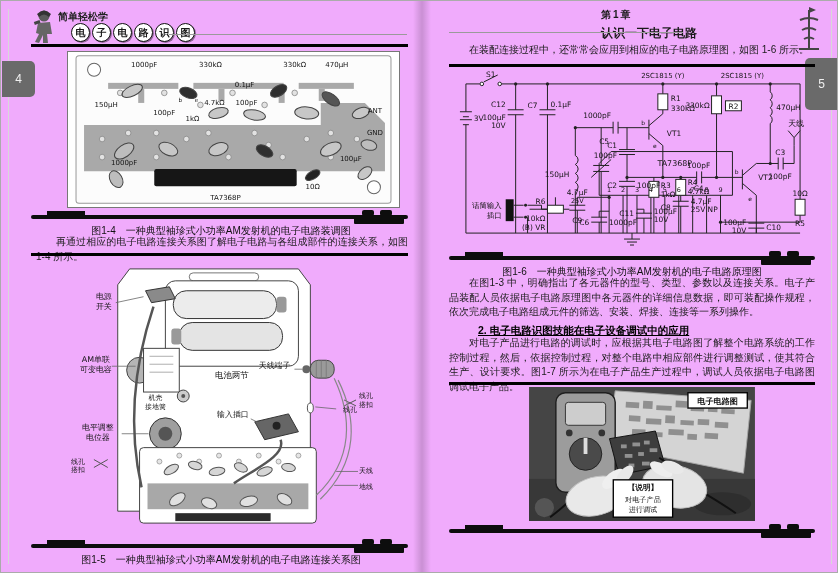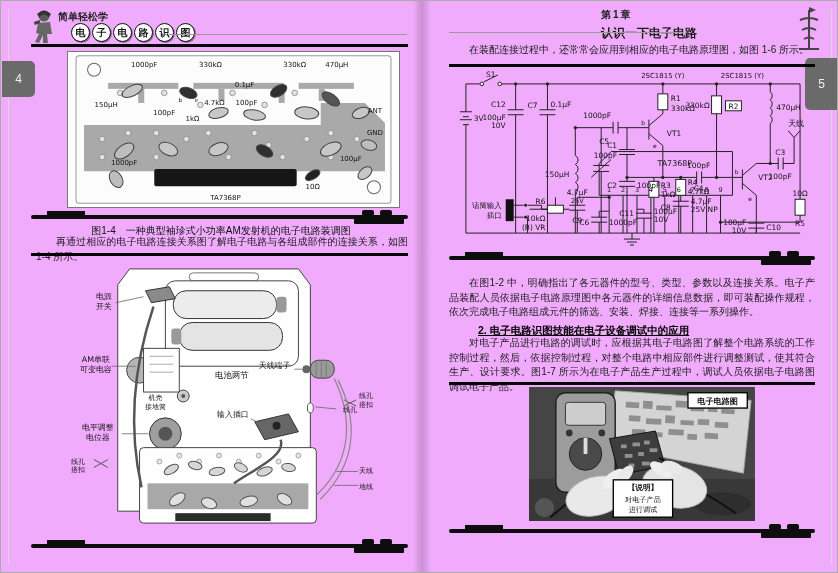--- a/index.html
+++ b/index.html
@@ -241,20 +241,21 @@
     <path d="M310 216 H288 M310 230 H286" stroke="#666" stroke-width="0.8"></path>
   </svg>
 
   <div class="divider" style="left:30px;top:538px;width:377px;">
     <span class="tl"></span>
       <span class="bar"></span>
       <span class="d1"></span>
       <span class="d2"></span>
       <span class="d3"></span>
   </div>
+  <div class="caption" style="left:33px;top:552px;width:374px;">图1-5　一种典型袖珍式小功率AM发射机的电子电路连接关系图</div>
 
   <div class="gutter"></div>
 
   <div class="chapter-block">
     <div class="chapter-no">第1章</div>
     <div class="chapter-title">认识一下电子电路</div>
   </div>
   <svg class="abs" style="left:795px;top:4px;" width="26" height="46" viewBox="0 0 26 46">
     <g stroke="#444" stroke-width="2" fill="none">
       <path d="M13 5 V44"></path>
@@ -403,22 +404,23 @@
     </g>
   </svg>
 
   <div class="divider" style="left:448px;top:250px;width:366px;">
     <span class="tl"></span>
       <span class="bar"></span>
       <span class="d1"></span>
       <span class="d2"></span>
       <span class="d3"></span>
   </div>
-
-  <p class="body-text" style="left:448px;top:275px;width:366px;">在图1-2 中，明确指出了各元器件的型号、类型、参数以及连接关系。电子产品装配人员依据电子电路原理图中各元器件的详细信息数据，即可装配操作规程，依次完成电子电路组成元件的筛选、安装、焊接、连接等一系列操作。</p>
+  <div class="caption" style="left:448px;top:264px;width:366px;">图1-6　一种典型袖珍式小功率AM发射机的电子电路原理图</div>
+
+  <p class="body-text" style="left:448px;top:275px;width:366px;">在图1-3 中，明确指出了各元器件的型号、类型、参数以及连接关系。电子产品装配人员依据电子电路原理图中各元器件的详细信息数据，即可装配操作规程，依次完成电子电路组成元件的筛选、安装、焊接、连接等一系列操作。</p>
   <div class="heading" style="left:464px;top:323px;width:366px;text-decoration:underline;">2. 电子电路识图技能在电子设备调试中的应用</div>
   <p class="body-text" style="left:448px;top:335px;width:366px;">对电子产品进行电路的调试时，应根据其电子电路图了解整个电路系统的工作控制过程，然后，依据控制过程，对整个电路中相应部件进行调整测试，使其符合生产、设计要求。图1-7 所示为在电子产品生产过程中，调试人员依据电子电路图调试电子产品。</p>
 
   <div class="rule" style="left:448px;top:381px;width:366px;"></div>
 
   <svg class="abs" style="left:523px;top:386px;" width="236" height="134" viewBox="0 0 236 140">
     <rect x="0" y="0" width="236" height="140" fill="#454545"></rect>
     <rect x="0" y="96" width="236" height="44" fill="#383838"></rect>
     <ellipse cx="202" cy="122" rx="30" ry="12" fill="#2e2e2e"></ellipse>
     <circle cx="16" cy="126" r="10" fill="#555"></circle>

